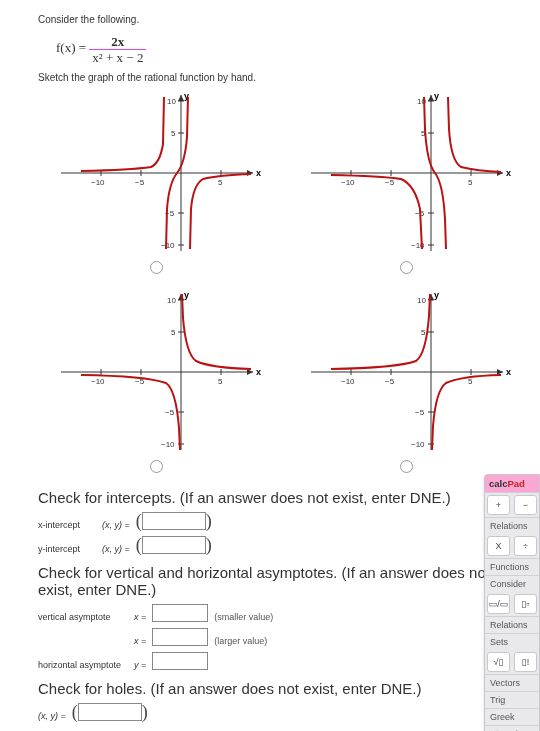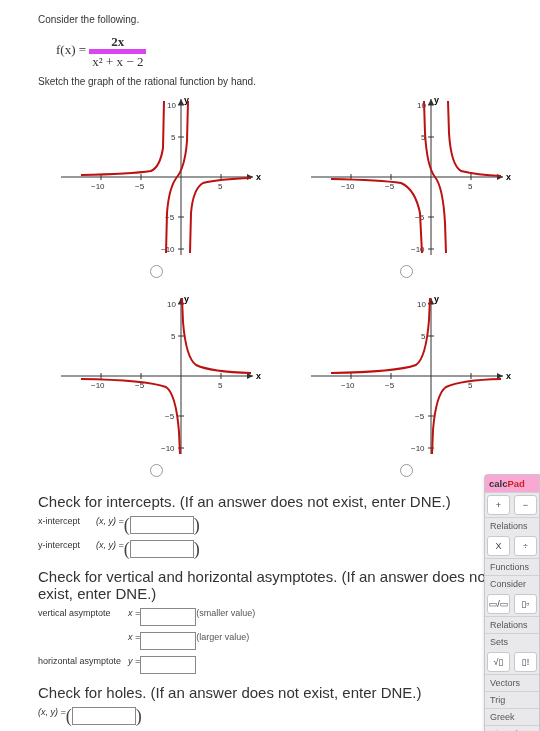--- a/index.html
+++ b/index.html
@@ -1,29 +1,29 @@
 <!DOCTYPE html>
 <html><head>
 <meta charset="utf-8">
 <style>
   * { box-sizing: border-box; margin: 0; padding: 0; }
   body { font-family: Arial, Helvetica, sans-serif; font-size: 10px; color: #333; background: #fff; width: 540px; }
   .page { padding: 14px 16px 20px 38px; }
   .prompt { margin-bottom: 6px; }
   .formula { padding: 4px 0 8px 18px; font-family: 'Times New Roman', serif; font-size: 13px; }
   .frac { display: inline-block; vertical-align: middle; text-align: center; line-height: 1; }
-  .frac .num { display:block; border-bottom: 5px solid #d946ef; padding: 0 3px 1px; font-weight: bold; }
+  .frac .num { display:block; border-bottom: 1px solid #d946ef; padding: 0 3px 1px; font-weight: bold; }
   .frac .den { display:block; padding: 1px 3px 0; text-align: center; }
   .instr { margin-bottom: 6px; }
   .graph-grid { display: grid; grid-template-columns: 1fr 1fr; gap: 14px 14px; margin-bottom: 16px; }
   .graph-cell { display:flex; flex-direction: column; align-items: center; }
   .graph-cell svg { display:block; }
   .radio { width: 13px; height: 13px; border: 1px solid #999; border-radius: 50%; background: #fff; margin-top: 4px; }
   .section { margin: 10px 0 6px 0; font-size: 15px; }
-  .row { display:flex; align-items:flex-start; margin: 6px 0; font-size: 9px; }
+  .row { display:flex; align-items:flex-end; gap:6px; margin: 6px 0; font-size: 9px; }
   .paren-input { display:inline-flex; align-items:center; }
   .paren { font-family: 'Times New Roman', serif; font-size: 18px; color:#444; line-height:1; }
   input.txt { height: 18px; border:1px solid #888; padding: 1px 3px; font-size: 9px; }
   .w60 { width: 64px; }
   .w50 { width: 56px; }
   .sublabel { color:#555; font-size:9px; }
   .eq { font-style: italic; }
 
   
   .calcpad { position: absolute; right: 0; top: 474px; background: #e9e9ec; border: 1px solid #c7c7ce; border-top-left-radius:4px; border-bottom-left-radius:4px; font-size:9px; box-shadow:-1px 1px 3px rgba(0,0,0,0.08); width:56px; }

